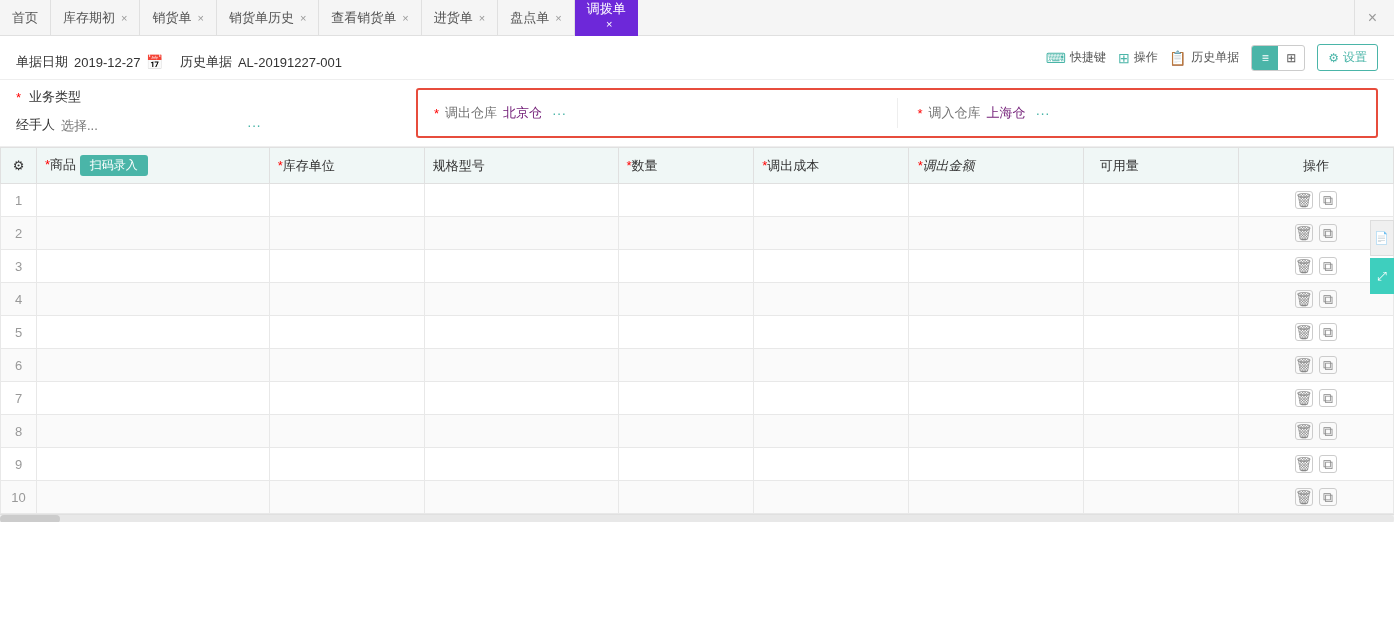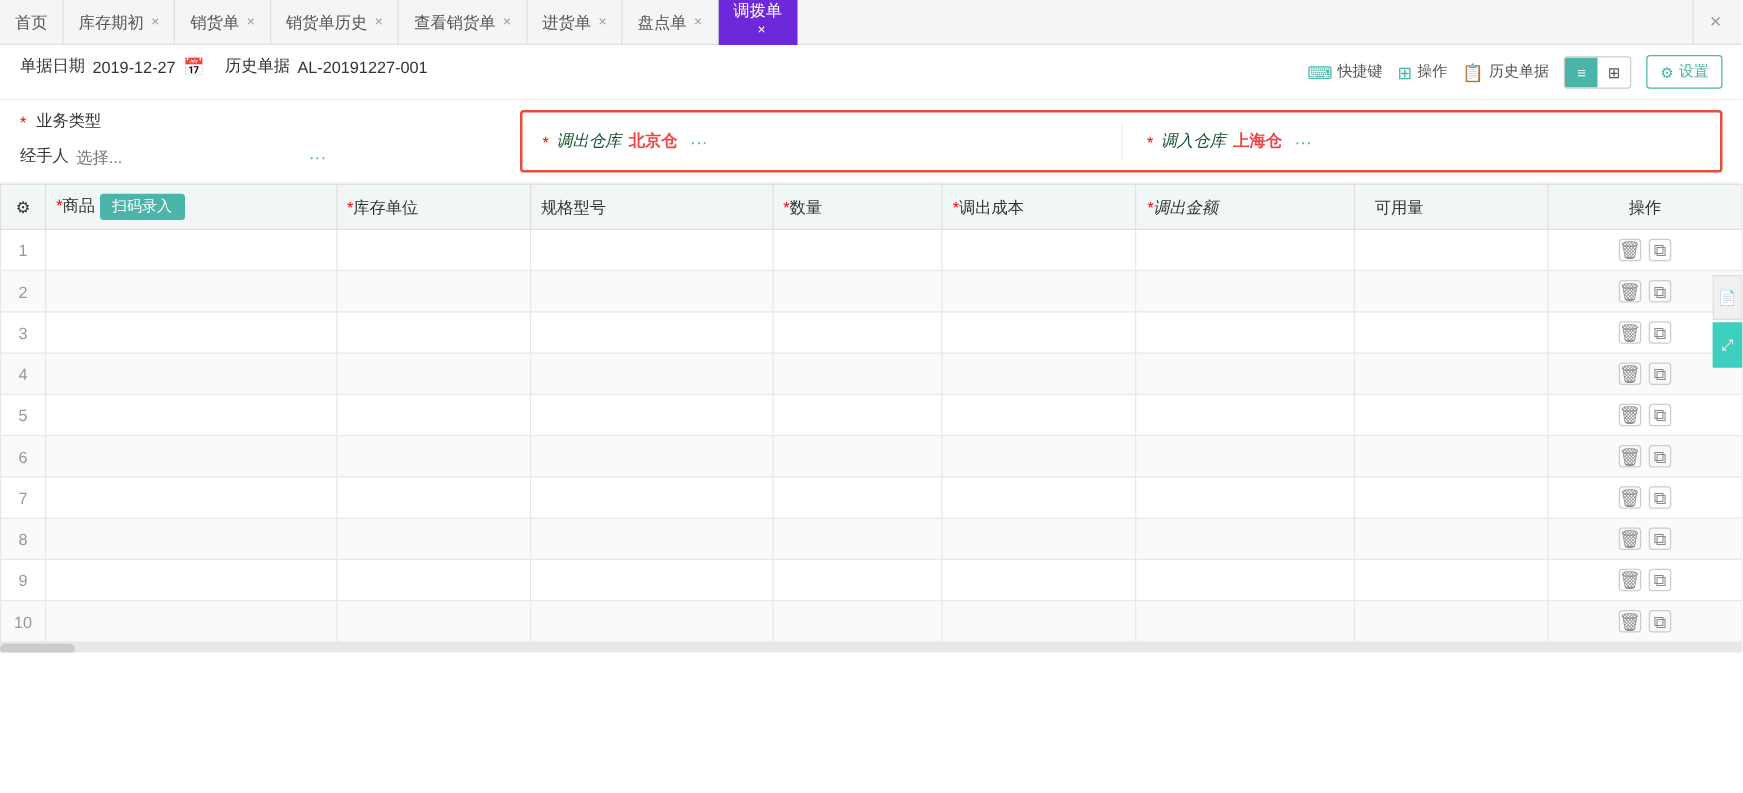--- a/index.html
+++ b/index.html
@@ -49,21 +49,21 @@
       justify-content: center;
       cursor: pointer;
       font-size: 16px;
       color: #999;
       border-left: 1px solid #e0e0e0;
     }
 
     
     .toolbar-row {
       display: flex;
-      align-items: flex-start;
+      align-items: flex-end;
       padding: 8px 16px;
       border-bottom: 1px solid #eee;
       gap: 16px;
     }
     .toolbar-field {
       display: flex;
       align-items: center;
       gap: 6px;
       font-size: 13px;
     }
@@ -172,22 +172,22 @@
       min-height: 50px;
       position: relative;
     }
     .warehouse-field {
       display: flex;
       align-items: center;
       gap: 6px;
       flex: 1;
     }
     .warehouse-field .req { color: red; }
-    .warehouse-field label { color: #14532d; white-space: nowrap; font-style: italic; }
-    .warehouse-field .wh-value { color: #ef4444; font-weight: 700; }
+    .warehouse-field label { color: #737373; white-space: nowrap; }
+    .warehouse-field .wh-value { color: #701a75; font-weight: 400; }
     .warehouse-divider {
       width: 1px;
       background: #eee;
       height: 30px;
       margin: 0 20px;
     }
 
     
     .table-container {
       flex: 1;

